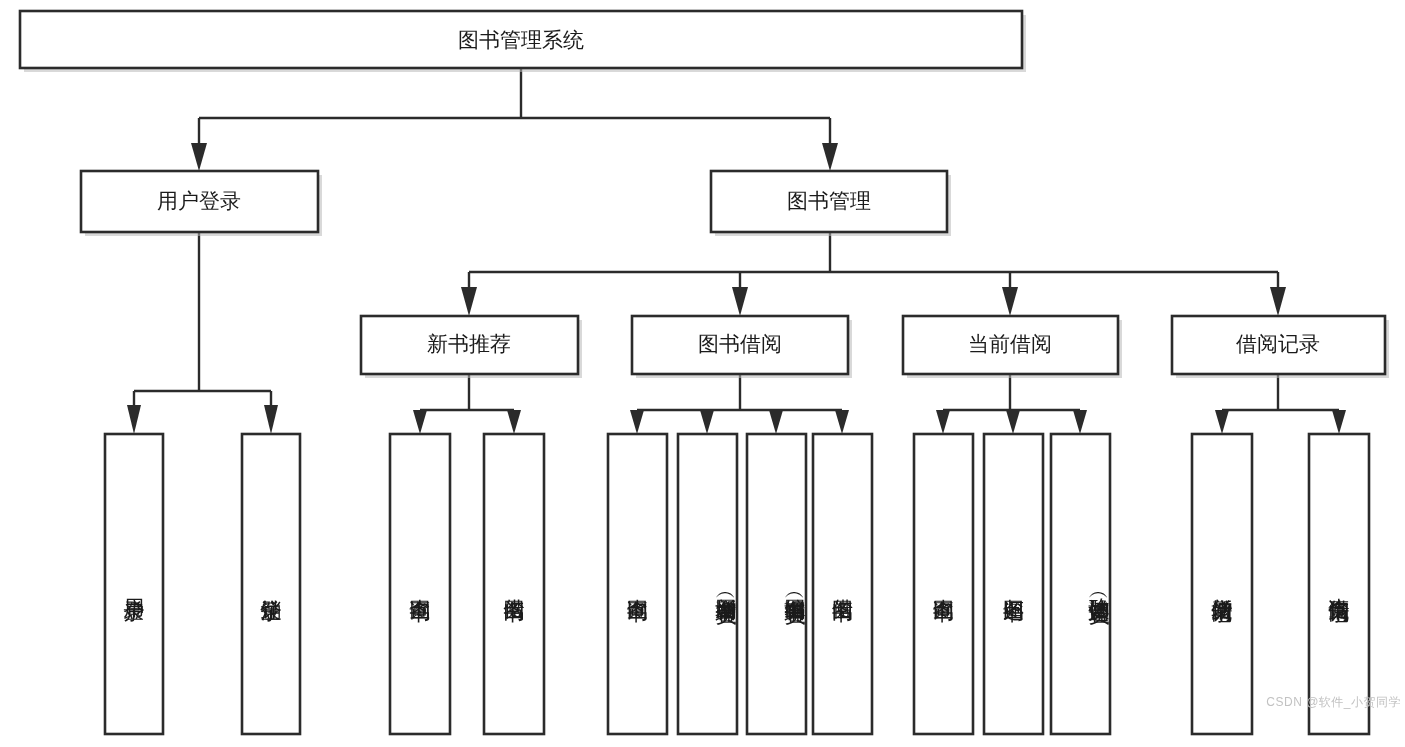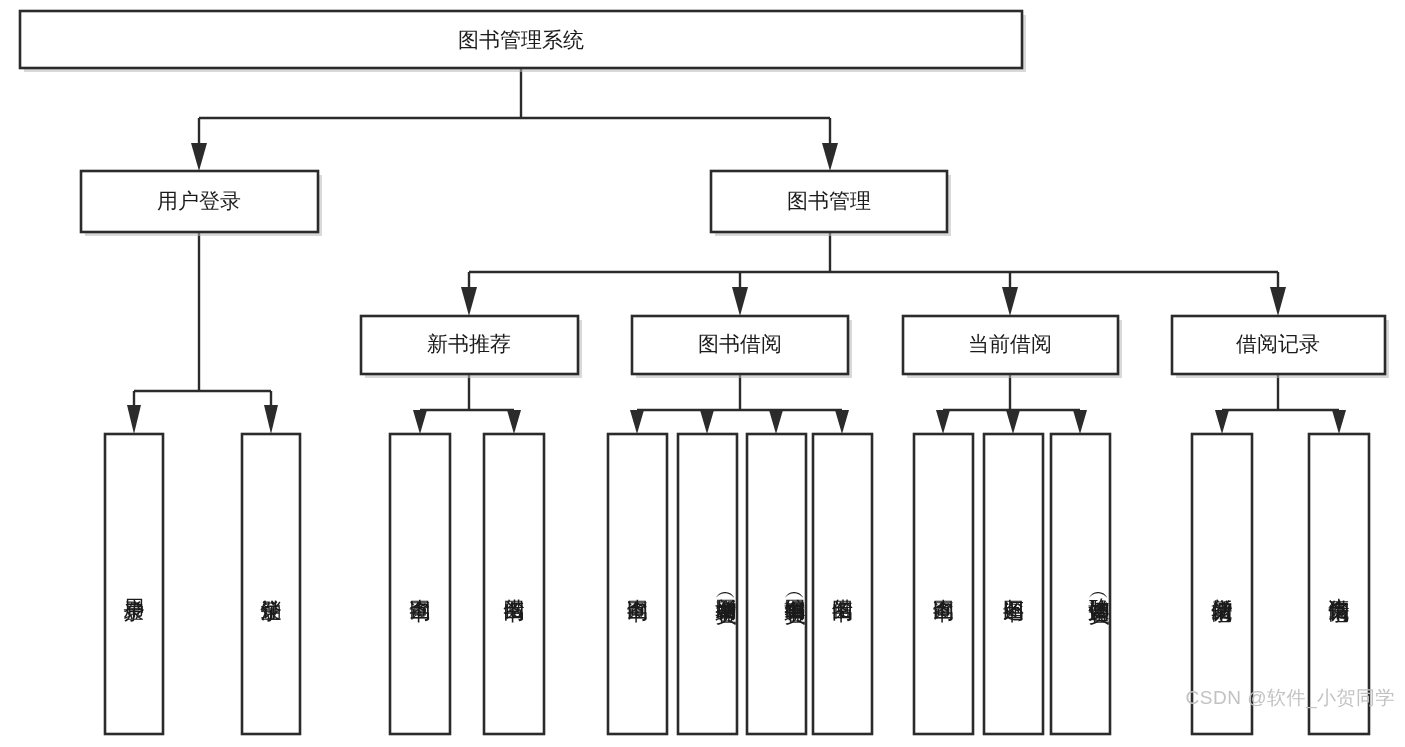--- a/index.html
+++ b/index.html
@@ -63,24 +63,24 @@
     letter-spacing: 1px;
     display: flex;
     align-items: center;
     justify-content: center;
     text-align: center;
     white-space: nowrap;
     pointer-events: none;
   }
   .watermark {
     position: absolute;
-    right: 10px;
+    right: 4px;
     bottom: 4px;
     font-family: "Liberation Sans", "DejaVu Sans", sans-serif;
-    font-size: 19px;
+    font-size: 12px;
     color: #c2c2c2;
     letter-spacing: 0.5px;
     white-space: nowrap;
   }
 </style>
 </head>
 <body>
 
 <div id="diagram-root">
 

